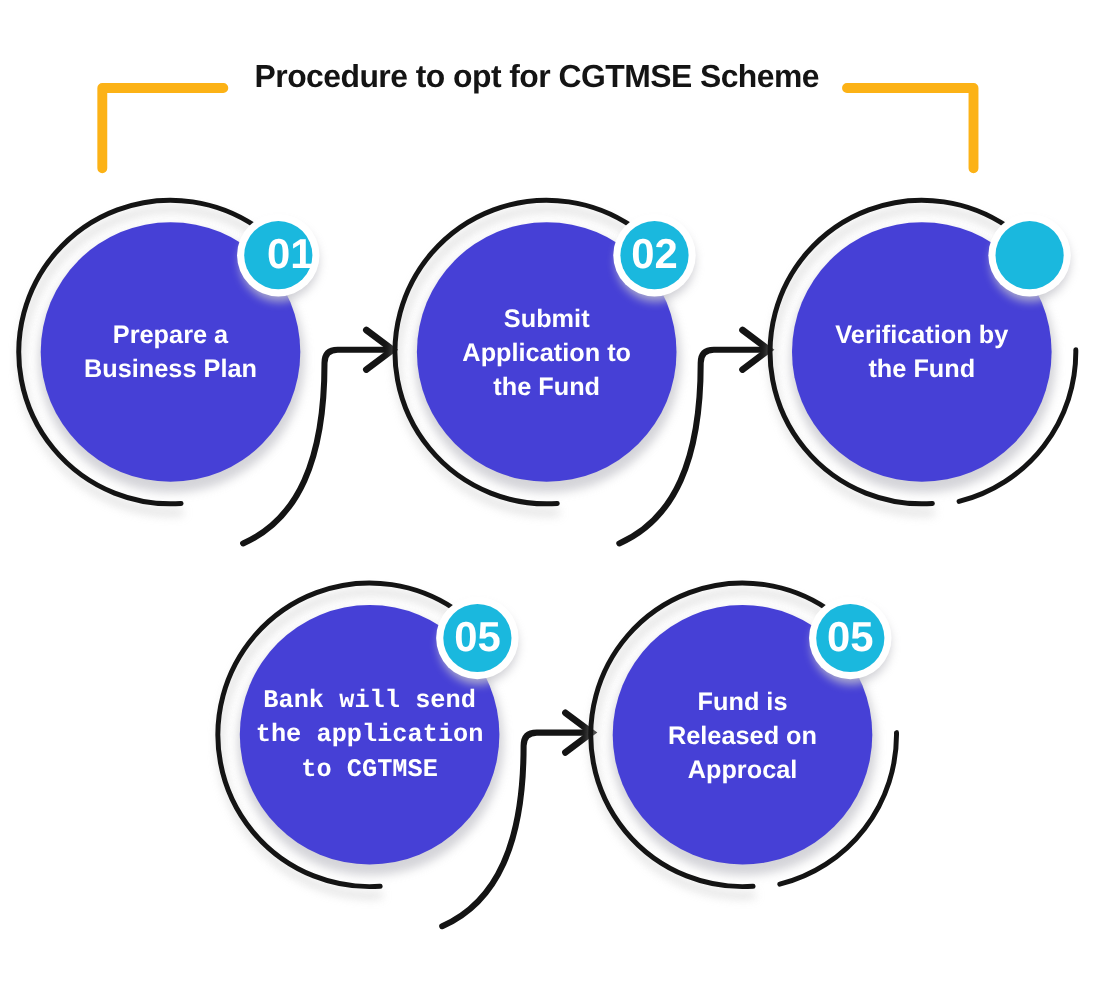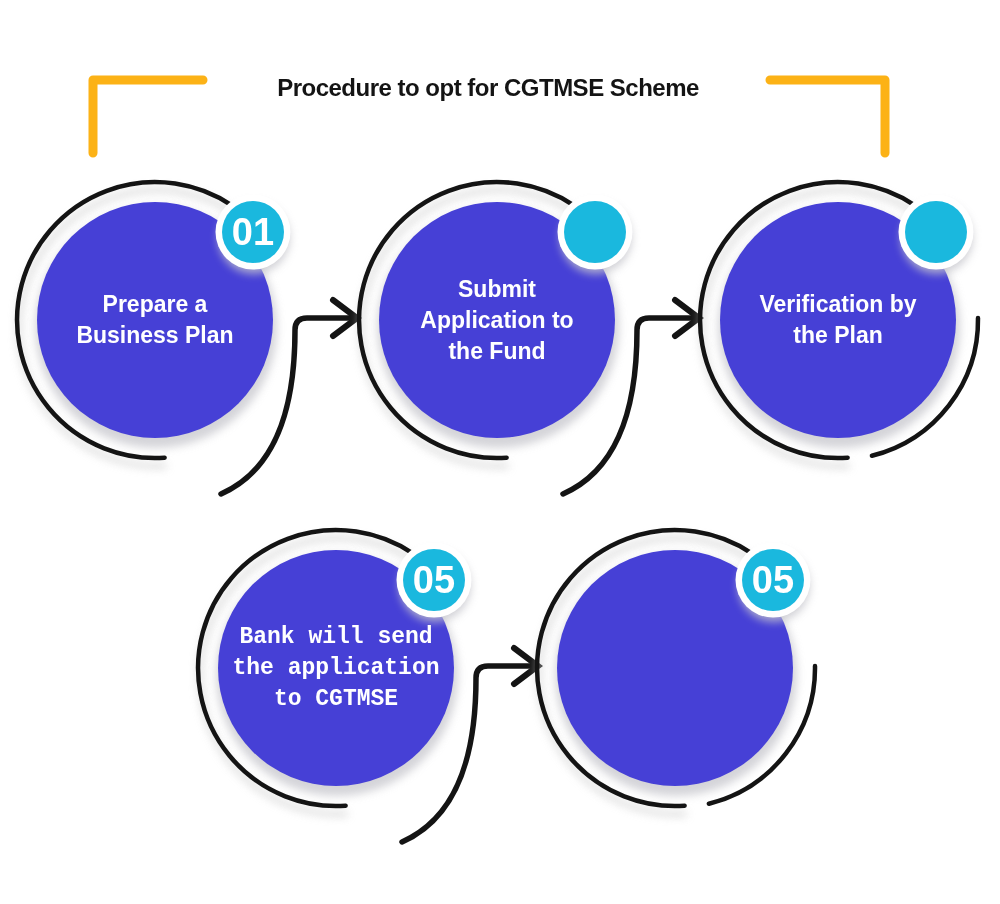--- a/index.html
+++ b/index.html
@@ -20,23 +20,23 @@
   .flow-arrow  {fill:none;stroke:var(--c-stroke,#141414);stroke-width:5.5;stroke-linecap:round;}
   .arrow-head  {fill:none;stroke:var(--c-stroke,#141414);stroke-width:6;stroke-linecap:round;stroke-linejoin:miter;}
   .right-arc   {fill:none;stroke:var(--c-stroke,#141414);stroke-width:4.5;stroke-linecap:round;}
   .badge-outer {fill:#ffffff;}
   .badge-inner {fill:var(--c-badge,#1AB8DE);}
   .badge-shadow{fill:#c6c6cc;opacity:.8;}
   .bracket     {fill:none;stroke:var(--c-bracket,#FCB216);stroke-width:9;stroke-linecap:round;stroke-linejoin:round;}
 
   
   .title{
-    position:absolute;left:138px;top:68px;width:700px;height:40px;
+    position:absolute;left:138px;top:50px;width:700px;height:40px;
     line-height:40px;text-align:center;
-    font-size:24px;font-weight:bold;letter-spacing:-0.5px;
+    font-size:29px;font-weight:bold;letter-spacing:-0.5px;
     color:var(--c-title,#141414);
   }
   .step-label{
     position:absolute;width:240px;height:124px;
     display:flex;align-items:center;justify-content:center;
     text-align:center;white-space:pre-line;
     font-size:23px;font-weight:bold;line-height:31px;
     color:var(--c-text,#ffffff);
   }
   .lbl-1{left:35px;top:258px;}
@@ -44,21 +44,21 @@
   .lbl-3{left:718px;top:258px;}
   .lbl-4{left:216px;top:606px;font-family:Liberation Mono, monospace;}
   .lbl-5{left:555px;top:606px;}
 
   .badge-num{
     position:absolute;width:64px;height:64px;
     line-height:64px;text-align:center;
     font-size:38px;font-weight:bold;
     color:var(--c-text,#ffffff);
   }
-  .num-1{left:221px;top:200px;}
+  .num-1{left:221px;top:200px;text-align:right;}
   .num-2{left:563px;top:200px;}
   .num-3{left:904px;top:200px;}
   .num-4{left:402px;top:548px;}
   .num-5{left:741px;top:548px;}
 </style>
 </head>
 <body>
 
 <div class="stage">
 
@@ -132,22 +132,26 @@
   </svg>
 
   <div class="title">Procedure to opt for CGTMSE Scheme</div>
 
   <div class="step-label lbl-1">Prepare a
 Business Plan</div>
   <div class="step-label lbl-2">Submit
 Application to
 the Fund</div>
   <div class="step-label lbl-3">Verification by
-the Plan</div>
+the Fund</div>
   <div class="step-label lbl-4">Bank will send
 the application
 to CGTMSE</div>
+  <div class="step-label lbl-5">Fund is
+Released on
+Approcal</div>
 
   <div class="badge-num num-1">01</div>
+  <div class="badge-num num-2">02</div>
   <div class="badge-num num-4">05</div>
   <div class="badge-num num-5">05</div>
 
 </div>
 
 </body></html>

